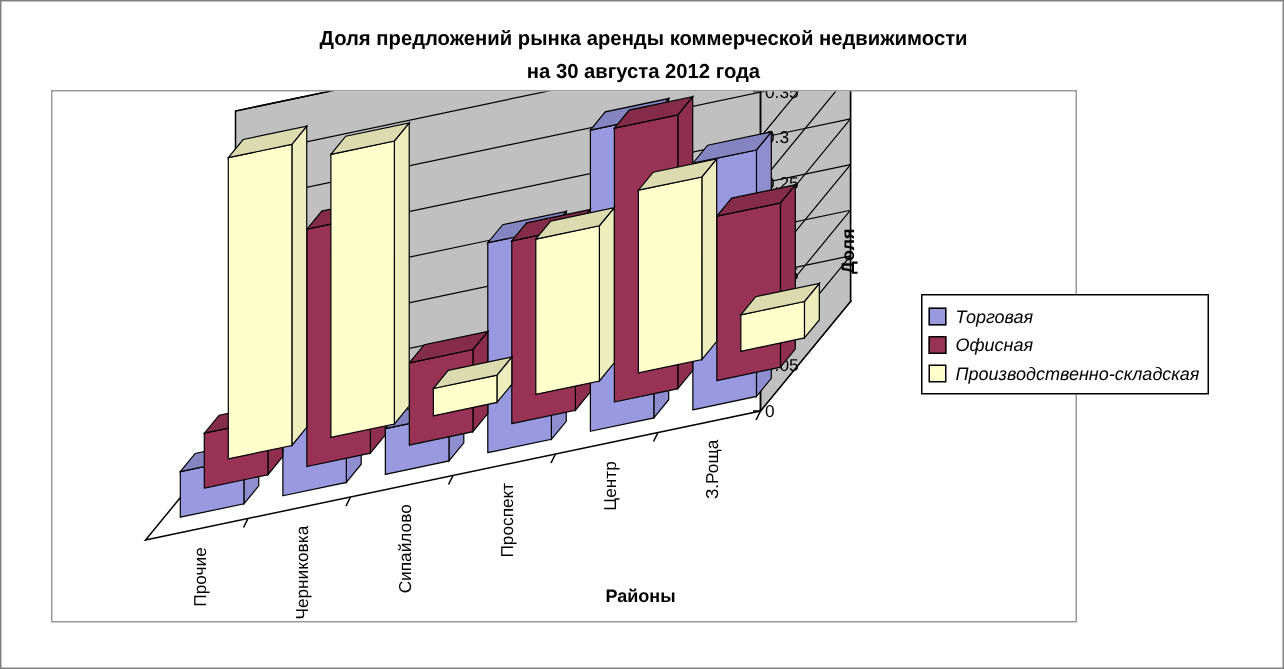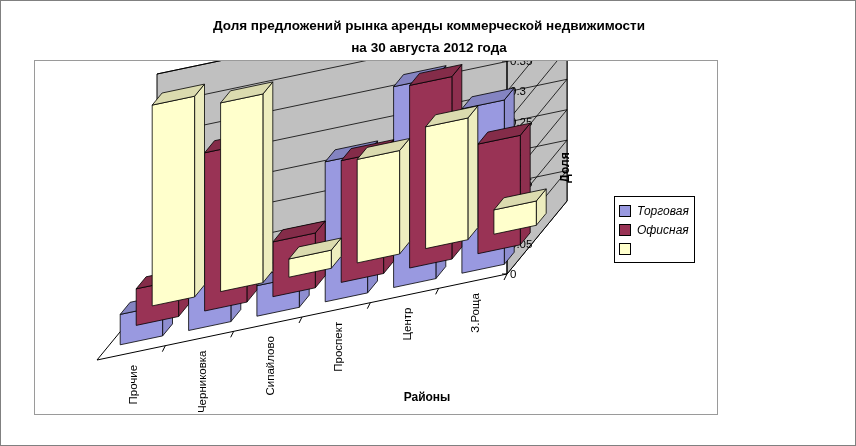--- a/index.html
+++ b/index.html
@@ -180,16 +180,17 @@
     <div class="lgitem">
       <span class="swatch" style="background: rgb(153, 153, 224);"></span>
       <span class="lglabel">Торговая</span>
     </div>
     <div class="lgitem">
       <span class="swatch" style="background: rgb(153, 51, 85);"></span>
       <span class="lglabel">Офисная</span>
     </div>
     <div class="lgitem">
       <span class="swatch" style="background: rgb(255, 255, 204);"></span>
+      <span class="lglabel">Производственно-складская</span>
     </div>
   </div>
 
 </div>
 
 </body></html>

